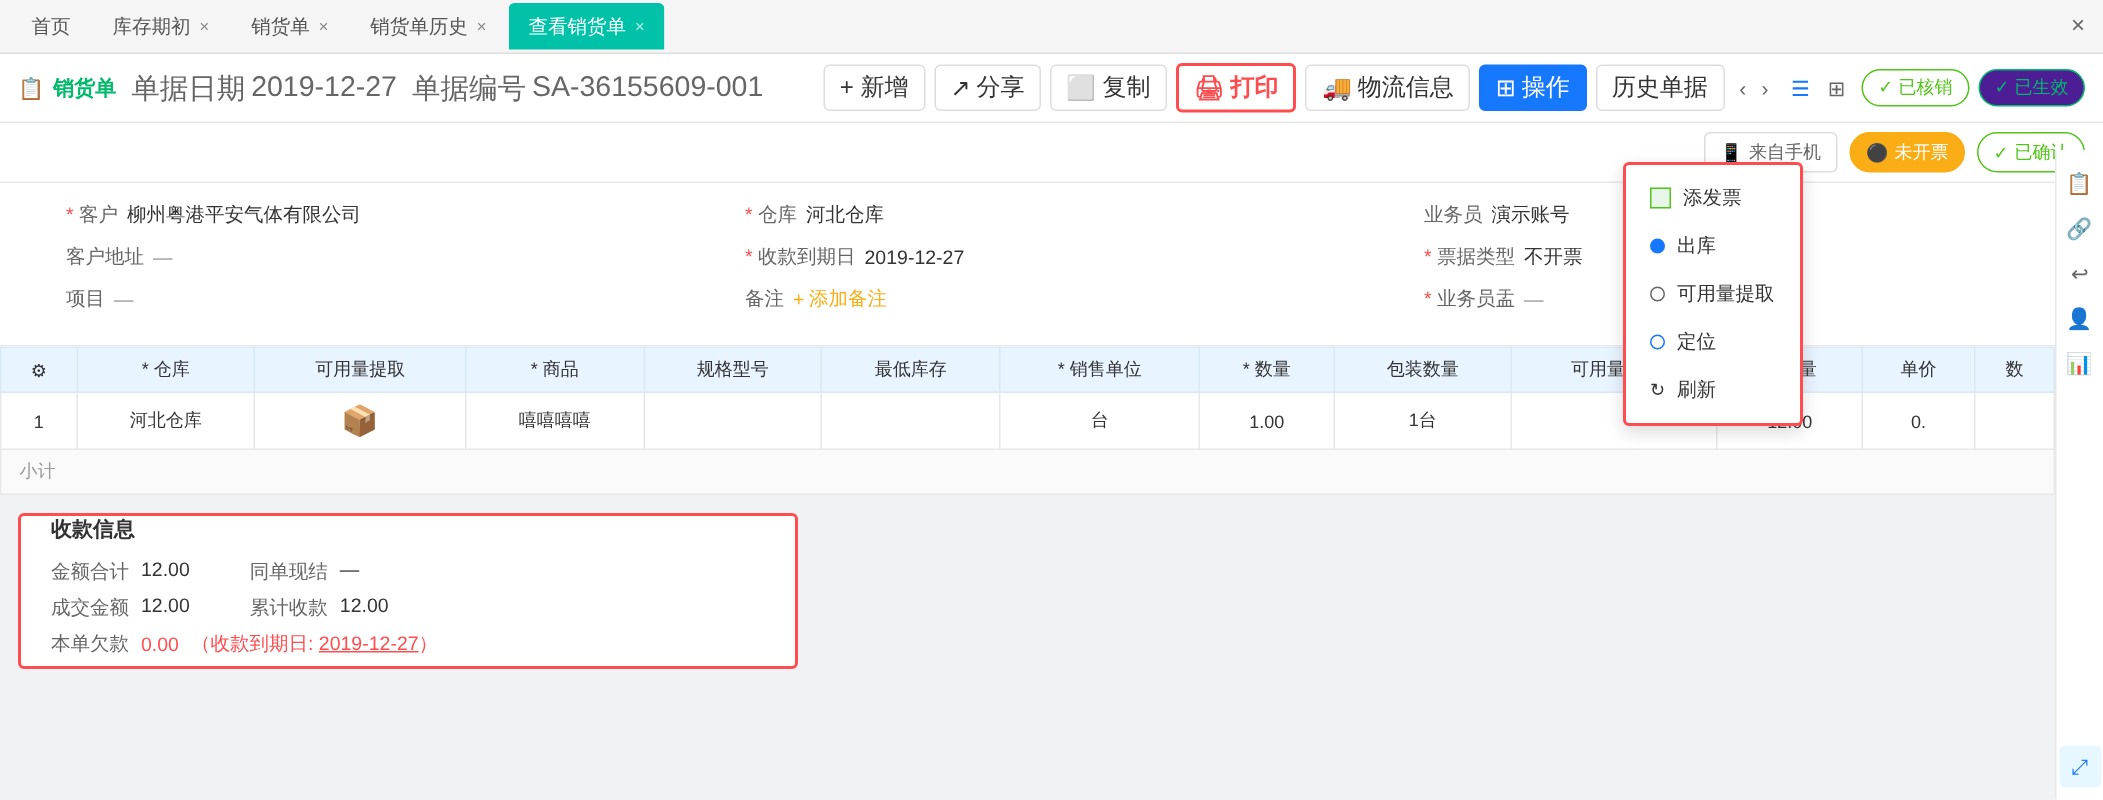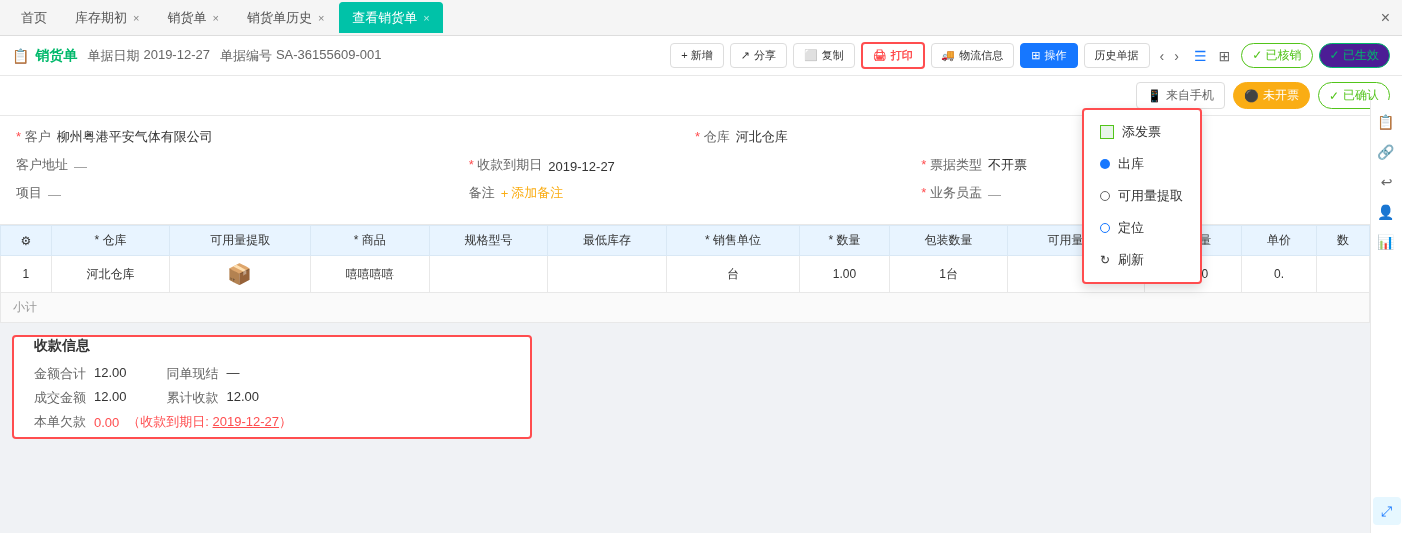--- a/index.html
+++ b/index.html
@@ -29,27 +29,27 @@
     .tab-close-main { font-size: 16px; color: #666; cursor: pointer; padding: 4px; }
 
     
     .toolbar {
       display: flex; align-items: center; background: #fff;
       border-bottom: 1px solid #e8e8e8; padding: 6px 12px;
       gap: 10px;
     }
     .toolbar-left { display: flex; align-items: center; gap: 10px; flex: 1; }
     .toolbar-title { display: flex; align-items: center; gap: 6px; color: #00b96b; font-weight: bold; font-size: 14px; }
-    .toolbar-field { display: flex; gap: 4px; font-size: 13px; color: #333; }
+    .toolbar-field { display: flex; align-items: center; gap: 4px; font-size: 19px; color: #333; }
     .toolbar-field span { color: #666; }
     .toolbar-right { display: flex; align-items: center; gap: 6px; }
     .btn {
       display: flex; align-items: center; gap: 4px;
       padding: 4px 10px; border: 1px solid #ddd; border-radius: 4px;
-      background: #fff; cursor: pointer; font-size: 11px; color: #333;
+      background: #fff; cursor: pointer; font-size: 16px; color: #333;
       white-space: nowrap;
     }
     .btn-primary { background: #fff; border-color: #ddd; }
     .btn-print { background: #fff; border: 2px solid #ff4d4f; color: #ff4d4f; font-weight: bold; }
     .btn-logistics { background: #fff; border-color: #ddd; }
     .btn-operation { background: #1677ff; border-color: #1677ff; color: #fff; }
     .btn-history { background: #fff; border-color: #ddd; }
     .btn-green { background: #fff; border-color: #52c41a; color: #52c41a; border-radius: 20px; padding: 3px 10px; font-size: 12px; }
     .btn-green2 { background: #4c1d95; border-color: #00b96b; color: #00b96b; border-radius: 20px; padding: 3px 10px; font-size: 12px; }
 
@@ -69,21 +69,21 @@
     .action-btn-confirm { background: #fff; border-color: #52c41a; color: #52c41a; border-radius: 20px; }
 
     
     .form-area {
       background: #fff; padding: 12px 16px; border-bottom: 1px solid #e8e8e8;
     }
     .form-row {
       display: flex; align-items: center; margin-bottom: 10px; gap: 20px;
     }
     .form-field {
-      display: flex; align-items: flex-end; gap: 6px; flex: 1;
+      display: flex; align-items: center; gap: 6px; flex: 1; margin-left: 28px;
     }
     .form-label { color: #666; white-space: nowrap; }
     .form-label.required::before { content: '* '; color: #ff4d4f; }
     .form-value { color: #333; }
     .form-add { color: #faad14; cursor: pointer; display: flex; align-items: center; gap: 3px; }
     .form-empty { color: #999; }
 
     
     .table-wrap { background: #fff; overflow-x: auto; }
     table { width: 100%; border-collapse: collapse; font-size: 12px; }
@@ -247,20 +247,24 @@
 
     <div class="form-area">
       <div class="form-row">
         <div class="form-field">
           <span class="form-label required">客户</span>
           <span class="form-value">柳州粤港平安气体有限公司</span>
         </div>
         <div class="form-field">
           <span class="form-label required">仓库</span>
           <span class="form-value">河北仓库</span>
+        </div>
+        <div class="form-field">
+          <span class="form-label">业务员</span>
+          <span class="form-value">演示账号</span>
         </div>
       </div>
       <div class="form-row">
         <div class="form-field">
           <span class="form-label">客户地址</span>
           <span class="form-empty">—</span>
         </div>
         <div class="form-field">
           <span class="form-label required">收款到期日</span>
           <span class="form-value">2019-12-27</span>

